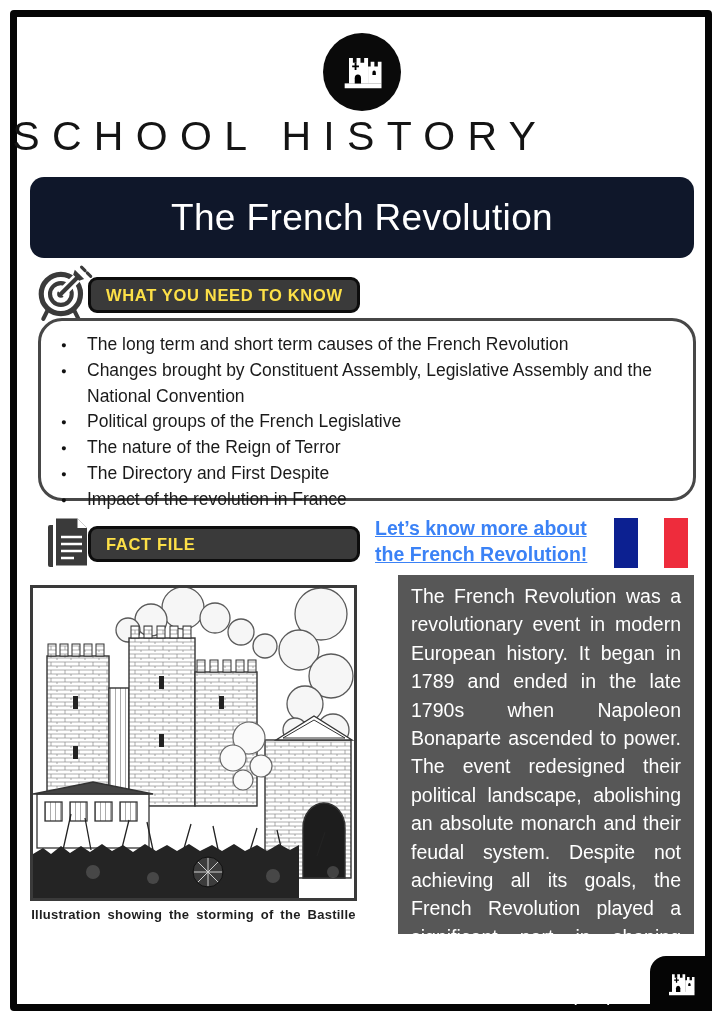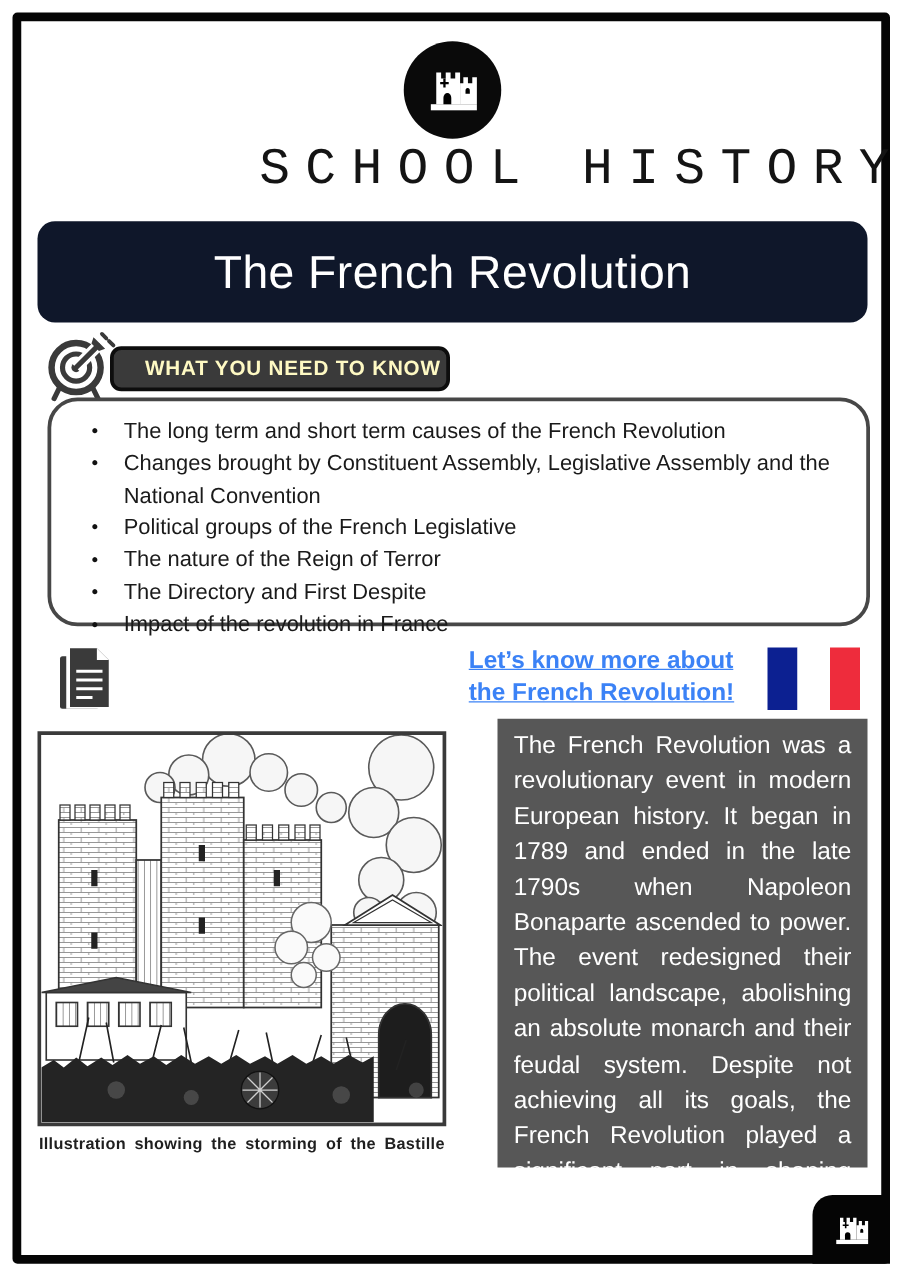--- a/index.html
+++ b/index.html
@@ -13,44 +13,44 @@
     border:7px solid #050505; border-radius:4px; pointer-events:none;
   }
   
   .logo-circle {
     position:absolute; top:33px; left:50%; transform:translateX(-50%);
     width:78px; height:78px; background:#0a0a0a; border-radius:50%;
     display:flex; align-items:center; justify-content:center;
   }
   .logo-circle svg { width:52px; height:52px; }
   .brand {
-    position:absolute; top:113px; left:0; width:100%; text-align:right;
+    position:absolute; top:113px; left:0; width:100%; text-align:left;
     font-size:41px; font-weight:500; letter-spacing:0.30em; color:#141414;
-    text-indent:0.30em; white-space:nowrap;font-family:Liberation Mono, monospace;
+    text-indent:0.30em; white-space:nowrap;
   }
   
   .title-banner {
     position:absolute; left:30px; top:177px; width:664px; height:81px;
     background:#0f172a; border-radius:14px; display:flex;
     align-items:center; justify-content:center;
   }
   .title-banner span { color:#fff; font-size:37px; font-weight:400; letter-spacing:0.01em; }
   
   .sec-icon { position:absolute; }
   .sec-label {
     position:absolute; height:36px; width:272px; left:88px;
     background:#3a3a3a; border:3px solid #0d0d0d; border-radius:9px;
-    display:flex; align-items:center; padding-left:25px;
-    color:#fef9c3; font-weight:bold; font-size:16.5px; letter-spacing:0.04em;
+    display:flex; align-items:center; padding-left:15px;
+    color:#fde047; font-weight:bold; font-size:16.5px; letter-spacing:0.04em;
   }
   
   .know-box {
     position:absolute; left:38px; top:318px; width:658px; height:183px;
     border:3px solid #474747; border-radius:24px; background:#fff;
-    padding:11px 24px 0 30px;
+    padding:11px 24px 0 18px;
   }
   .know-box ul { list-style:none; }
   .know-box li {
     position:relative; padding-left:28px; font-size:17.5px; color:#1a1a1a;
     line-height:25.8px;
   }
   .know-box li::before {
     content:"●"; position:absolute; left:2px; top:0; font-size:9.5px; line-height:25.8px; color:#111;
   }
   
@@ -146,20 +146,23 @@
   </div>
 
   <div class="sec-icon" style="left:44px; top:513px; width:50px; height:58px;">
     <svg viewBox="0 0 50 56" width="50" height="58">
       <rect x="4" y="11" width="31" height="42" rx="2" fill="#3a3a3a"></rect>
       <rect x="9" y="2" width="37" height="51" fill="#fff"></rect>
       <path d="M12 4.5 h21.5 l9.5 9.5 v37.5 h-31 z" fill="#3a3a3a"></path>
       <path d="M33.5 4.5 l9.5 9.5 h-9.5 z" fill="#fff"></path>
       <path d="M17 23 h21 M17 30 h21 M17 37 h21 M17 44 h13" stroke="#fff" stroke-width="2.4"></path>
     </svg>
+  </div>
+  <div class="sec-label" style="top:526px;">
+    <span>FACT FILE</span>
   </div>
 
   <div class="red-heading">Let’s know more about the French Revolution!</div>
   <div class="flag">
     <div class="b"></div>
     <div class="w"></div>
     <div class="r"></div>
   </div>
 
   <div class="illus-frame">

